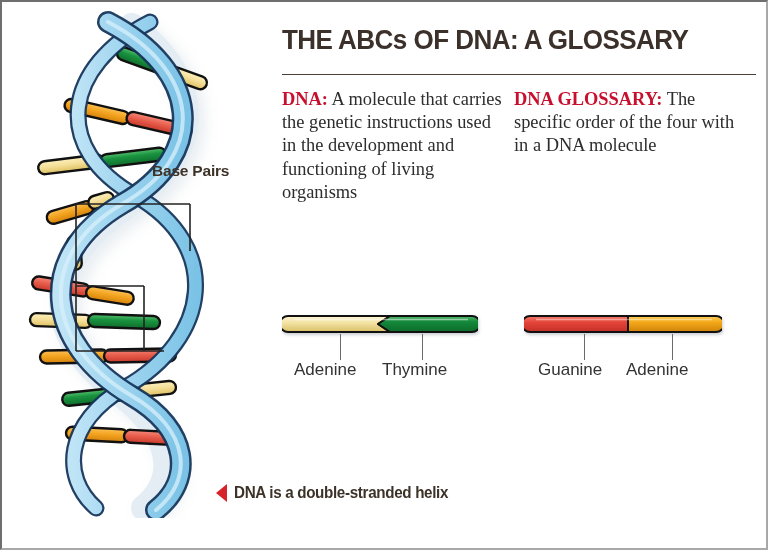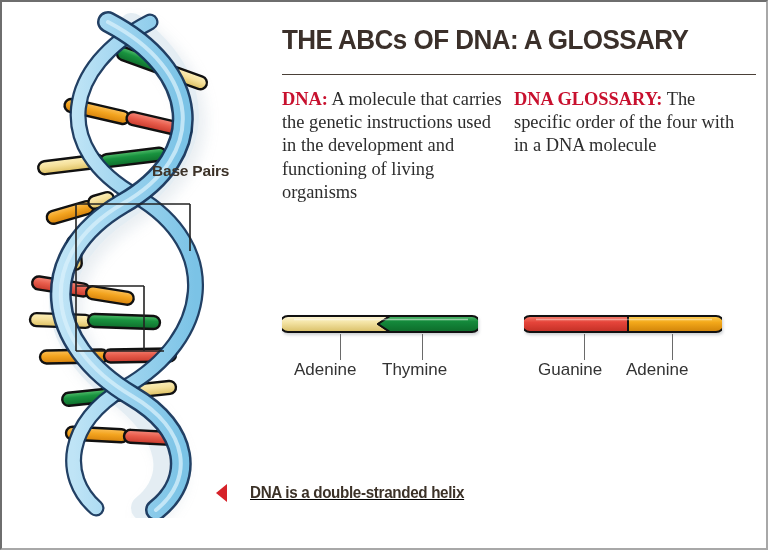--- a/index.html
+++ b/index.html
@@ -141,22 +141,21 @@
     text-align: right;
   }
 
   
   #caption {
     position: absolute;
     left: -58px;
     top: 482px;
     display: flex;
     align-items: center;
-    gap: 23px;
-    text-decoration: underline;
+    gap: 7px;
   }
   #caption-arrow {
     width: 0;
     height: 0;
     border-top: 9px solid transparent;
     border-bottom: 9px solid transparent;
     border-right: 11px solid #d62229;
   }
   #caption-text {
     font-family: "Liberation Sans", sans-serif;

